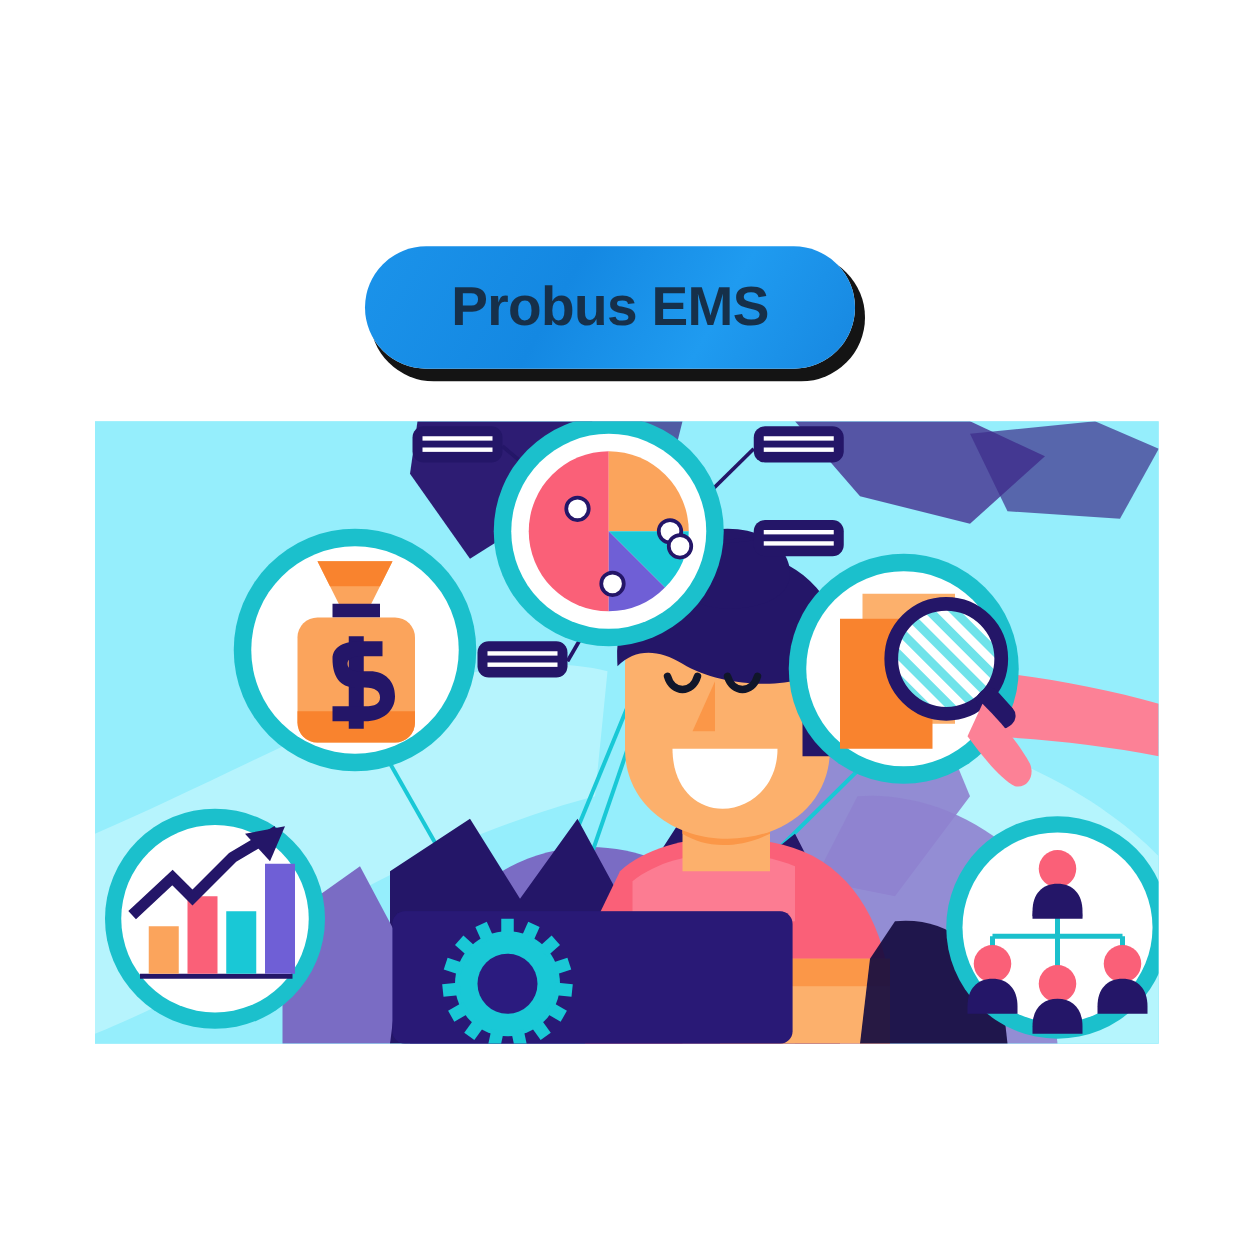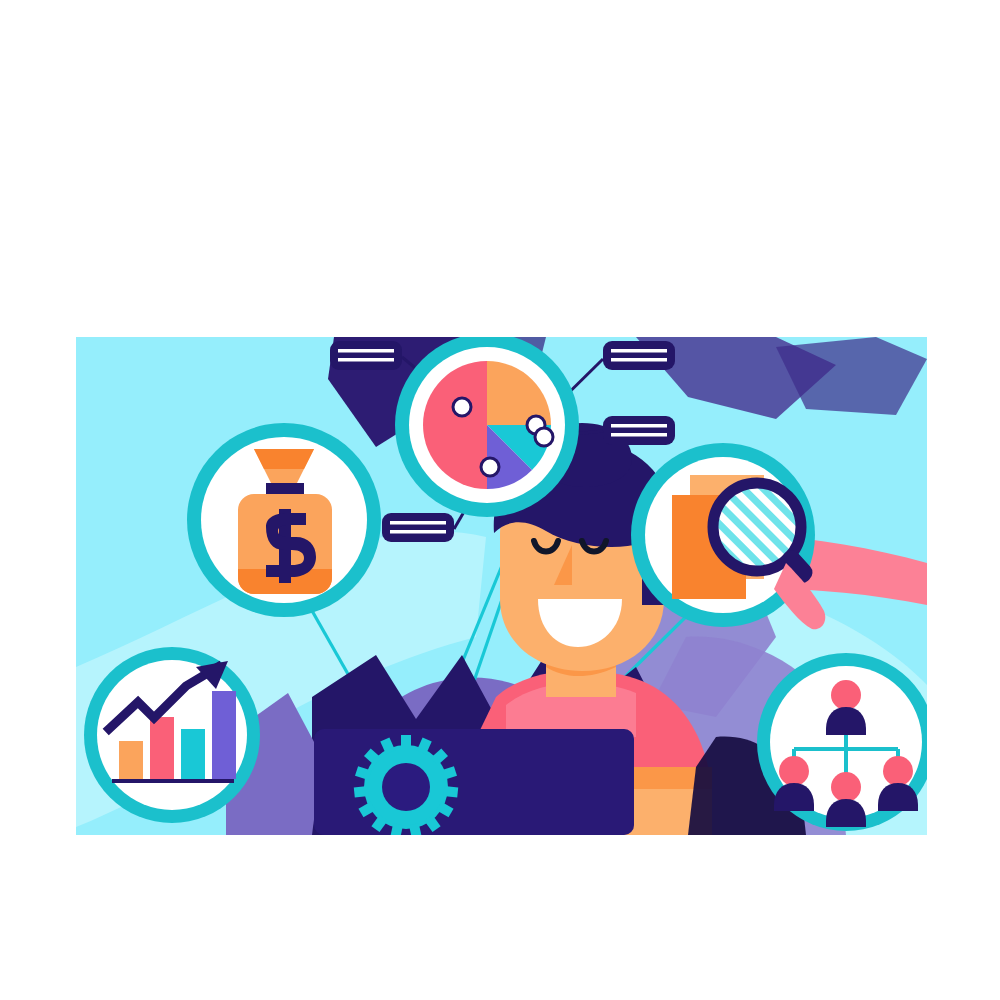--- a/index.html
+++ b/index.html
@@ -60,20 +60,23 @@
     overflow: hidden;
     background: #95eefc;
   }
   #illustration svg { display: block; }
 </style>
 </head>
 <body>
 
 <div id="stage">
 
+  <button class="title-button">
+    <span class="label">Probus EMS</span>
+  </button>
 
   <div id="illustration">
 
     <svg width="851" height="498" viewBox="0 0 851 498" xmlns="http://www.w3.org/2000/svg">
 
       <defs>
         <clipPath id="frameClip">
           <rect x="0" y="0" width="851" height="498"></rect>
         </clipPath>
         <pattern id="lensStripes" width="14" height="14" patternUnits="userSpaceOnUse" patternTransform="rotate(-45)">

